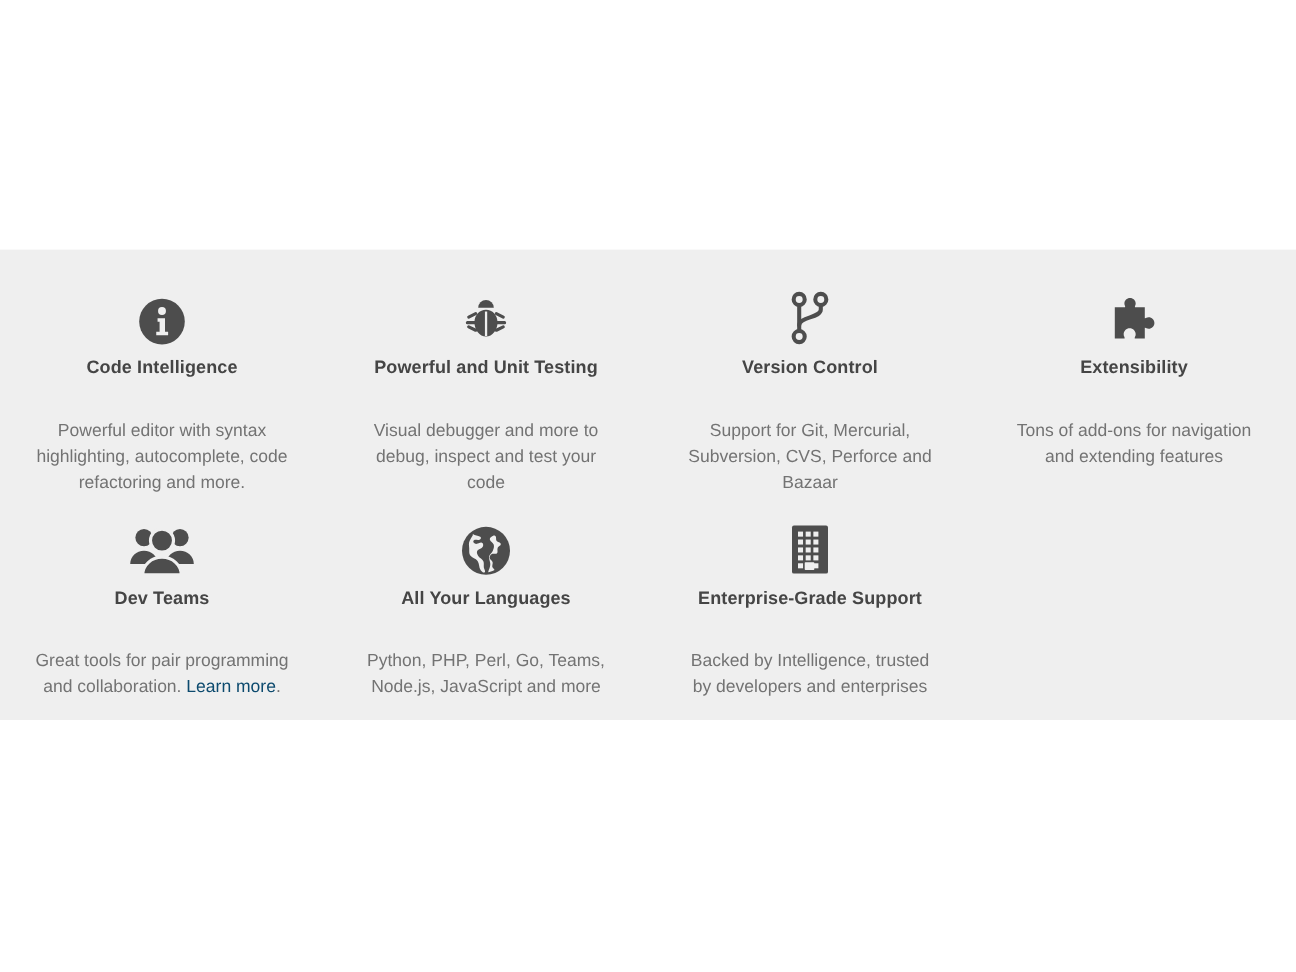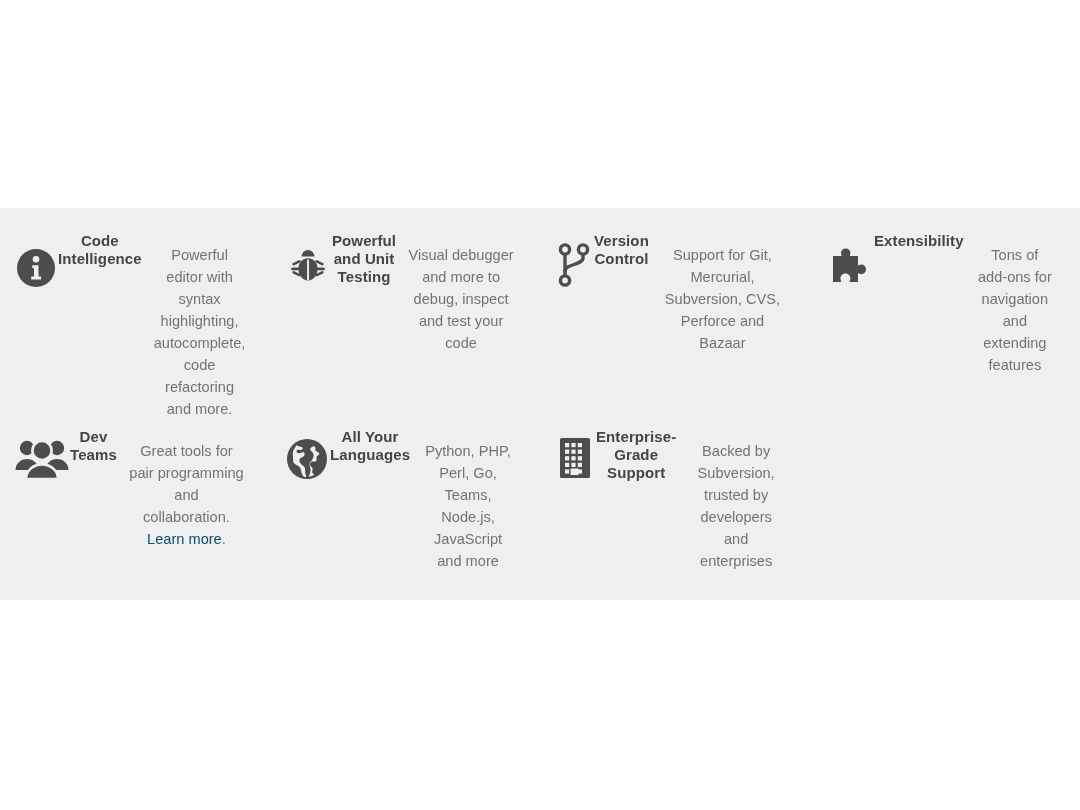--- a/index.html
+++ b/index.html
@@ -36,21 +36,22 @@
   .features-grid {
     display: grid;
     grid-template-columns: repeat(4, 270px);
     grid-template-rows: 196px 196px;
     width: 1080px;
     margin: 0 auto;
   }
 
   .feature-card {
     display: flex;
-    flex-direction: row;
+    flex-direction: column;
+    align-items: center;
     text-align: center;
     padding: 0 14px;
   }
 
   .feature-icon {
     height: 58px;
     display: flex;
     align-items: flex-end;
     justify-content: center;
     margin-bottom: 8px;
@@ -197,20 +198,20 @@
               <rect x="11" y="28.8" width="4.2" height="4.2"></rect>
               <rect x="17.4" y="28.8" width="4.2" height="4.2"></rect>
               <rect x="23.8" y="28.8" width="4.2" height="4.2"></rect>
               <rect x="11" y="35.4" width="4.2" height="4.2"></rect>
               <rect x="23.8" y="35.4" width="4.2" height="4.2"></rect>
               <rect x="16.6" y="34.6" width="8.0" height="6.4" rx="0.6"></rect>
             </g>
           </svg>
         </div>
         <h3 class="feature-title">Enterprise-Grade Support</h3>
-        <p class="feature-desc">Backed by Subversion, trusted by developers and enterprises</p>
+        <p class="feature-desc">Backed by Intelligence, trusted by developers and enterprises</p>
       </div>
 
     </div>
   </section>
 
   <div class="bottom-spacer"></div>
 </div>
 
 </body></html>

